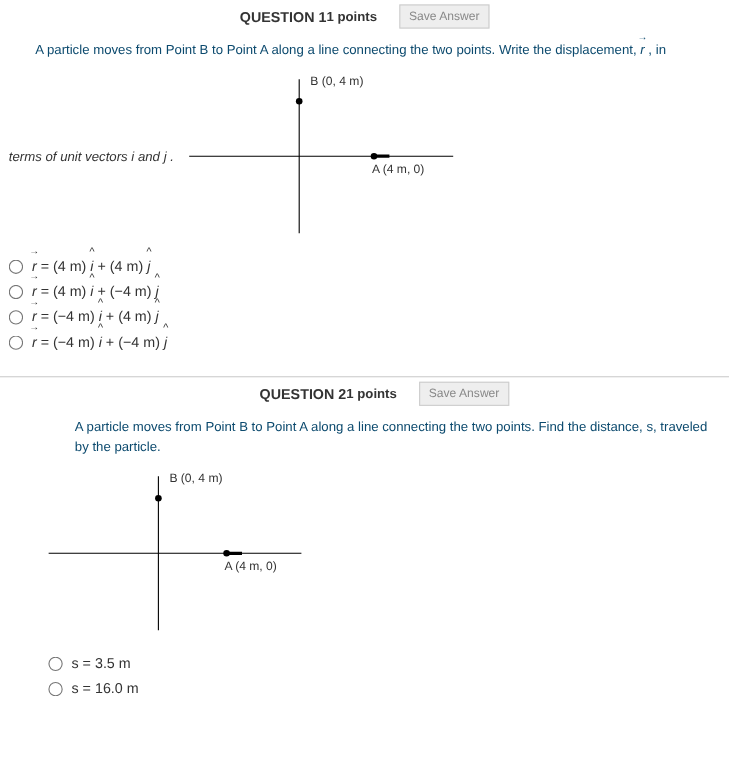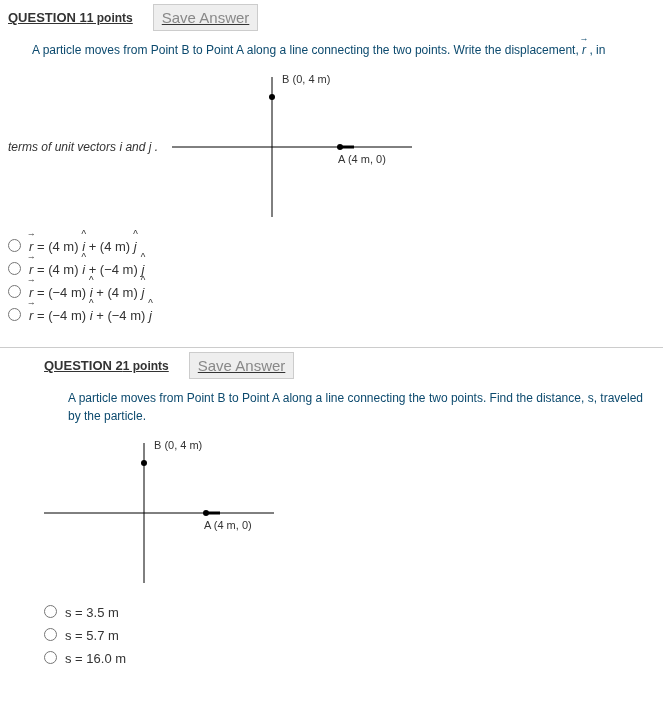--- a/index.html
+++ b/index.html
@@ -1,34 +1,34 @@
 <!DOCTYPE html>
 <html><head>
   <meta charset="utf-8">
   <style>
     * { box-sizing: border-box; margin: 0; padding: 0; }
     body { font-family: Arial, sans-serif; width: 663px; background: #fff; color: #333; font-size: 12px; }
     .question-block { border-bottom: 1px solid #ccc; padding: 4px 8px 16px 8px; }
-    .q-header { display: flex; justify-content: flex-start; align-items: center; margin-bottom: 10px; text-decoration: underline; }
+    .q-header { display: flex; justify-content: center; align-items: center; margin-bottom: 10px; }
     .q-title { font-weight: bold; font-size: 13px; color: #333; }
     .q-meta { display: flex; align-items: center; gap: 20px; }
     .points { font-size: 12px; font-weight: bold; color: #333; }
-    .save-btn { background: #eee; border: 1px solid #ccc; padding: 4px 8px; font-size: 15px; color: #888; cursor: pointer; }
+    .save-btn { background: #eee; border: 1px solid #ccc; padding: 4px 8px; font-size: 11px; color: #888; cursor: pointer; }
     .prompt { font-size: 12px; color: #0c4a6e; line-height: 1.5; margin-bottom: 8px; margin-left: 24px; }
     .prompt .ihat, .formula .ihat { font-style: italic; position: relative; padding-top: 4px; }
     .prompt .ihat::before, .formula .ihat::before { content: "^"; position: absolute; top: -6px; left: 50%; transform: translateX(-50%); font-size: 10px; }
     .prompt .vec, .formula .vec { font-style: italic; position: relative; padding-top: 4px; }
     .prompt .vec::before, .formula .vec::before { content: "→"; position: absolute; top: -7px; left: 50%; transform: translateX(-50%); font-size: 9px; }
     .q1-body { display: flex; align-items: center; gap: 0; }
     .q1-left-text { font-size: 12px; font-style: italic; }
     .diagram { position: relative; }
     .diagram svg { display: block; }
     .diagram-label { position: absolute; font-size: 11px; white-space: nowrap; text-align: center; }
     .options { margin-top: 12px; }
-    .option { display: flex; align-items: flex-start; margin: 8px 0; font-size: 13px; }
+    .option { display: flex; align-items: flex-end; margin: 8px 0; font-size: 13px; }
     .option input[type="radio"] { margin-right: 8px; }
     .formula { font-style: normal; }
   </style>
 </head>
 <body>
 
 <div class="question-block">
   <div class="q-header">
     <div class="q-title">QUESTION 1</div>
     <div class="q-meta">
@@ -132,20 +132,16 @@
     <div class="diagram-label" style="left:160px;top:86px;">A (4 m, 0)</div>
   </div>
 
   <div class="options">
     <label class="option">
       <input type="radio" name="q2" style="">
       <span>s = 3.5 m</span>
     </label>
     <label class="option">
       <input type="radio" name="q2" style="">
-      <span>s = 5.7 m</span>
-    </label>
-    <label class="option">
-      <input type="radio" name="q2" style="">
       <span>s = 16.0 m</span>
     </label>
   </div>
 </div>
 
 </body></html>

